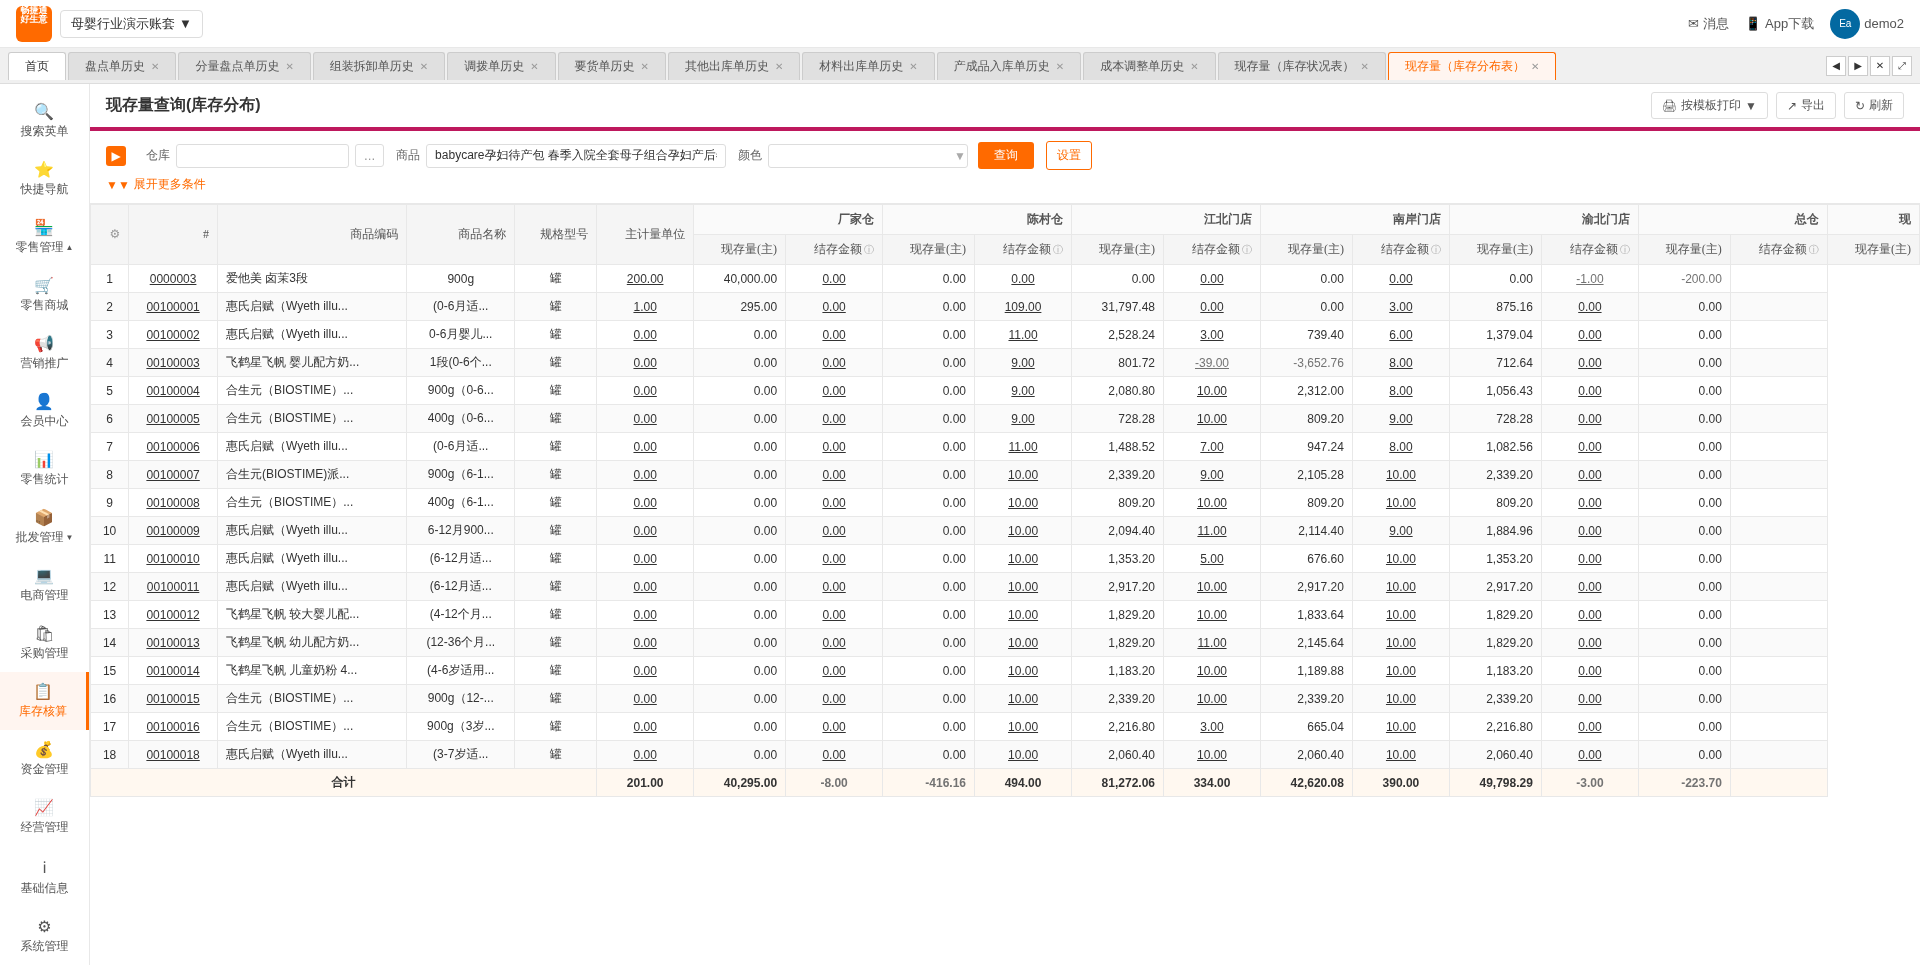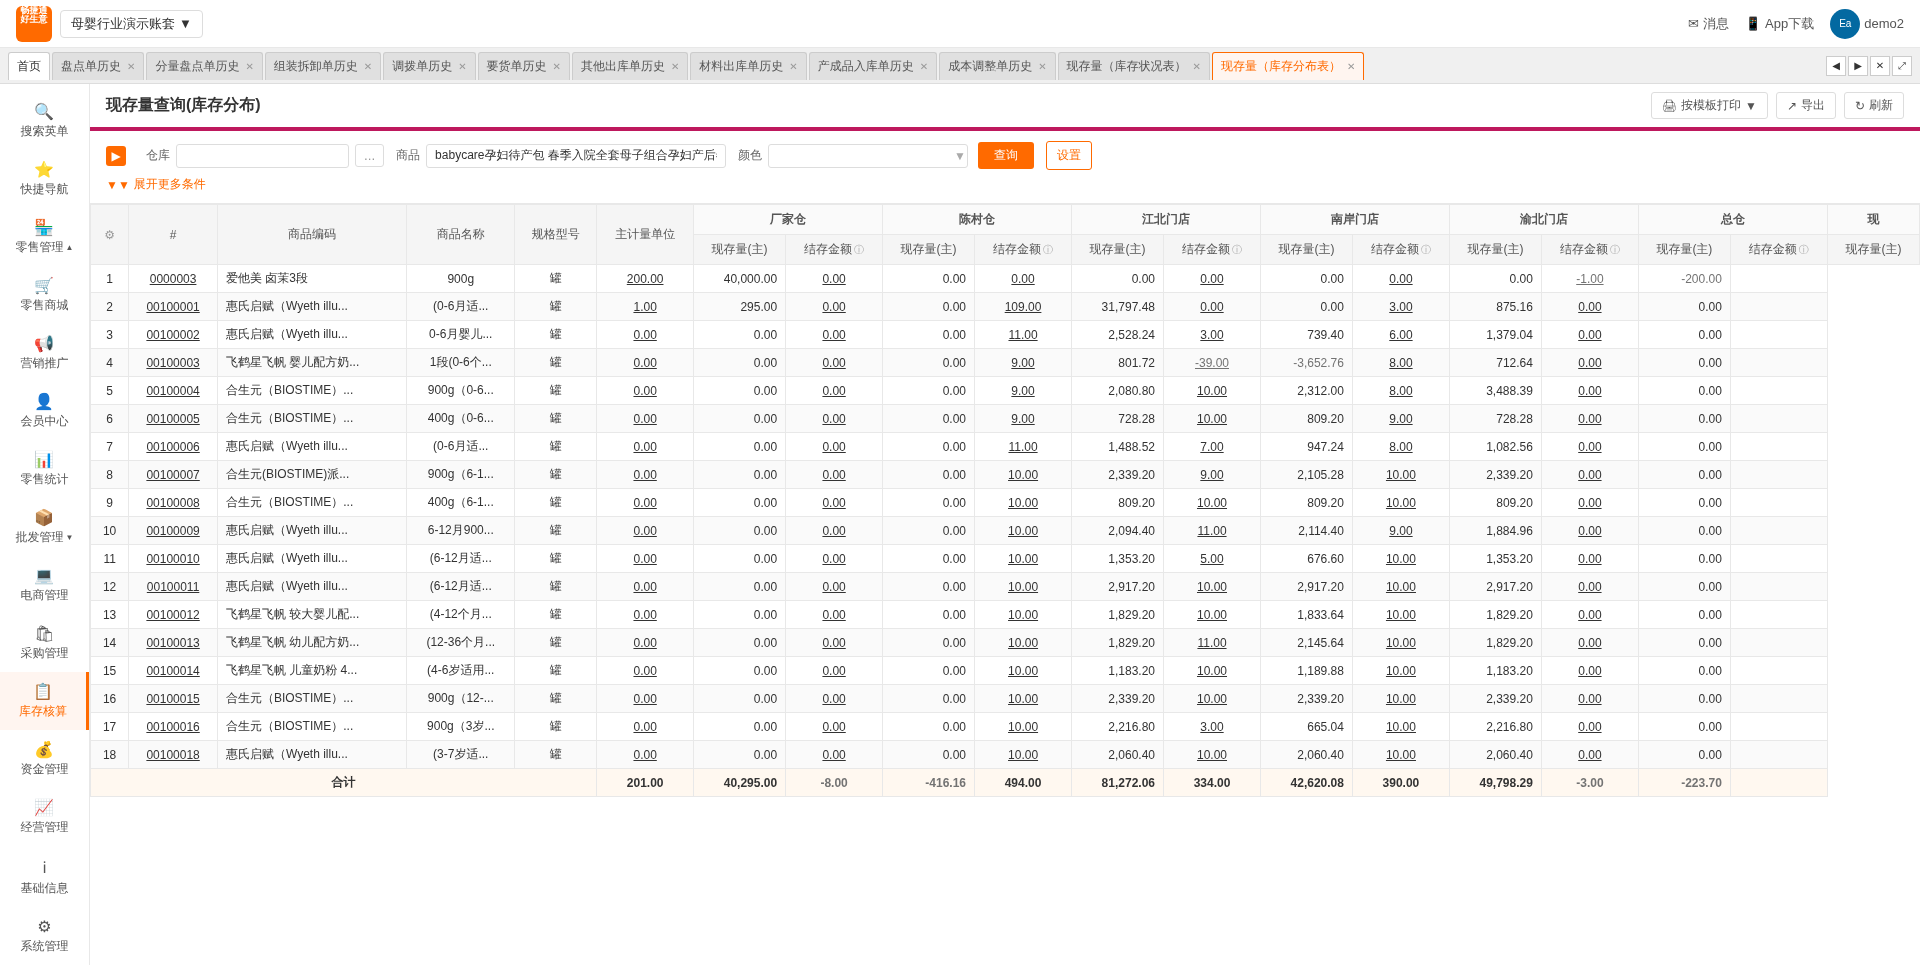--- a/index.html
+++ b/index.html
@@ -9,21 +9,21 @@
     .top-bar { height: 48px; background: #fff; display: flex; align-items: center; padding: 0 16px; border-bottom: 1px solid #e8e8e8; justify-content: space-between; }
     .logo-area { display: flex; align-items: center; gap: 8px; }
     .logo-icon { width: 36px; height: 36px; background: #ff6a00; border-radius: 6px; display: flex; align-items: flex-start; justify-content: center; color: white; font-size: 10px; font-weight: bold; }
     .top-selector { display: flex; align-items: center; gap: 4px; font-size: 13px; color: #333; cursor: pointer; border: 1px solid #ddd; padding: 4px 10px; border-radius: 4px; }
     .top-right { display: flex; align-items: center; gap: 16px; }
     .top-right-item { display: flex; align-items: center; gap: 4px; font-size: 13px; color: #555; cursor: pointer; }
     .avatar { width: 30px; height: 30px; border-radius: 50%; background: #0369a1; display: flex; align-items: center; justify-content: center; color: white; font-size: 12px; }
 
     
     .nav-tabs { height: 36px; background: #f0f0f0; display: flex; align-items: center; padding: 0 8px; gap: 2px; border-bottom: 1px solid #ddd; overflow: hidden; }
-    .nav-tab { height: 28px; padding: 0 8px; display: flex; align-items: center; gap: 4px; font-size: 12px; cursor: pointer; border-radius: 3px 3px 0 0; white-space: nowrap; background: #e0e0e0; color: #555; border: 1px solid #ccc; border-bottom: none; }
+    .nav-tab { height: 28px; padding: 0 16px; display: flex; align-items: center; gap: 4px; font-size: 12px; cursor: pointer; border-radius: 3px 3px 0 0; white-space: nowrap; background: #e0e0e0; color: #555; border: 1px solid #ccc; border-bottom: none; }
     .nav-tab.home { background: #fff; color: #333; }
     .nav-tab.active { background: #fff5f0; color: #ff6a00; border-color: #ff6a00; border-bottom: none; }
     .nav-tab .close-x { color: #999; font-size: 10px; margin-left: 2px; }
     .nav-arrows { display: flex; gap: 2px; margin-left: auto; }
     .nav-arrow { width: 20px; height: 20px; border: 1px solid #ccc; background: #fff; cursor: pointer; display: flex; align-items: center; justify-content: center; font-size: 10px; }
 
     
     .layout { display: flex; height: calc(965px - 84px); }
     .sidebar { width: 90px; background: #fff; border-right: 1px solid #e8e8e8; padding-top: 8px; flex-shrink: 0; }
     .sidebar-item { padding: 10px 0; text-align: center; cursor: pointer; font-size: 12px; color: #555; }
@@ -47,21 +47,21 @@
     .search-input-color { min-width: 200px; }
     .ellipsis-btn { border: 1px solid #ddd; background: #fff; border-radius: 3px; padding: 3px 8px; cursor: pointer; color: #999; }
     .btn-orange { background: #ff6a00; color: white; border: none; border-radius: 3px; padding: 5px 16px; cursor: pointer; font-size: 12px; }
     .btn-outline-orange { background: #fff; color: #ff6a00; border: 1px solid #ff6a00; border-radius: 3px; padding: 5px 10px; cursor: pointer; font-size: 12px; }
     .expand-more { display: flex; align-items: center; gap: 4px; color: #ff6a00; font-size: 12px; cursor: pointer; margin: 6px auto 0; }
     .orange-expand-btn { background: #ff6a00; color: white; border: none; border-radius: 3px; width: 20px; height: 20px; cursor: pointer; font-size: 12px; display: flex; align-items: center; justify-content: center; flex-shrink: 0; margin-right: 8px; }
 
     
     .table-container { flex: 1; overflow: auto; background: #fff; margin: 0; }
     table { width: 100%; border-collapse: collapse; font-size: 12px; }
-    thead th { background: #f5f5f5; border: 1px solid #e8e8e8; padding: 6px 8px; white-space: nowrap; font-weight: normal; color: #555; text-align: center; position: sticky; top: 0; z-index: 2; }
+    thead th { background: #f5f5f5; border: 1px solid #e8e8e8; padding: 6px 8px; white-space: nowrap; font-weight: normal; color: #555; text-align: right; position: sticky; top: 0; z-index: 2; font-family: Liberation Serif, serif; }
     thead th.group-header { background: #fafafa; font-weight: bold; }
     tbody td { border: 1px solid #e8e8e8; padding: 5px 8px; white-space: nowrap; text-align: center; }
     tbody tr:nth-child(even) { background: #fafafa; }
     tbody tr.summary-row { background: #fff8f0; font-weight: bold; }
     .text-right { text-align: right; }
     .text-left { text-align: left; }
     .underline { text-decoration: underline; color: #333; }
     .red { color: #737373; }
     .gear-icon { color: #999; cursor: pointer; }
     .info-icon { color: #aaa; margin-left: 2px; cursor: pointer; font-size: 10px; }
@@ -361,21 +361,21 @@
     <td>罐</td>
     <td class="underline">0.00</td>
     <td class="text-right">0.00</td>
     <td class="underline">0.00</td>
     <td class="text-right">0.00</td>
     <td class="underline">9.00</td>
     <td class="text-right">2,080.80</td>
     <td class="underline">10.00</td>
     <td class="text-right">2,312.00</td>
     <td class="underline">8.00</td>
-    <td class="text-right">3,488.39</td>
+    <td class="text-right">1,056.43</td>
     <td class="underline">0.00</td>
     <td class="text-right">0.00</td>
     <td></td>
   </tr>
             <tr>
 
     <td>6</td>
     <td class="underline" style="cursor:pointer;">00100005</td>
     <td class="text-left">合生元（BIOSTIME）...</td>
     <td>400g（0-6...</td>

